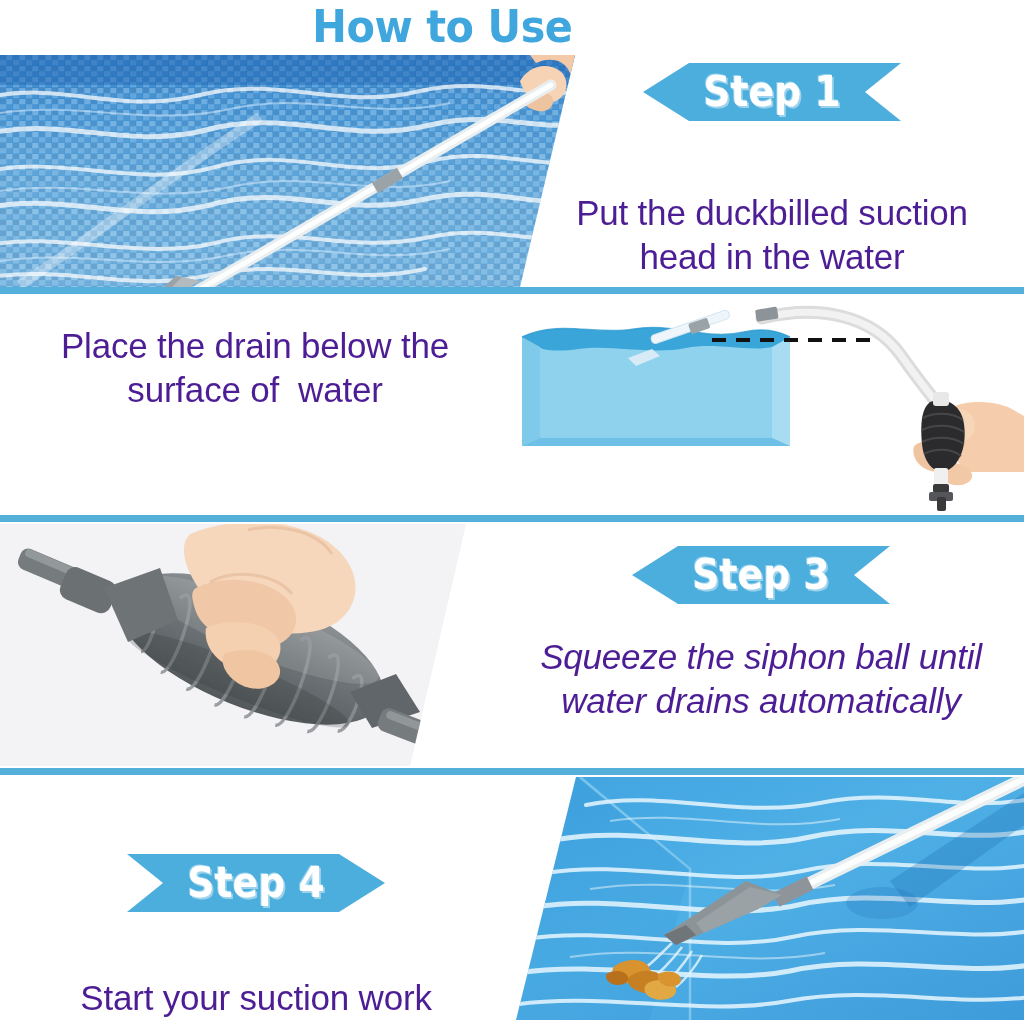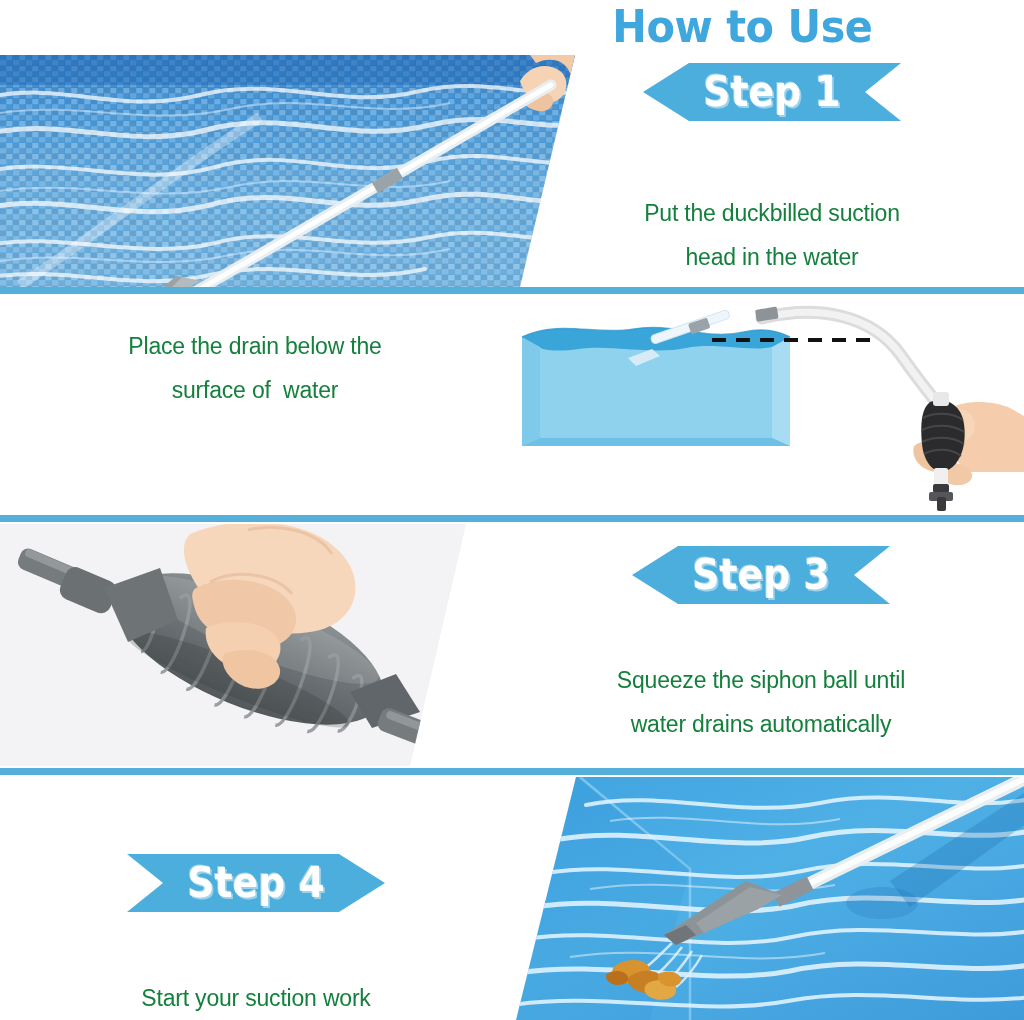--- a/index.html
+++ b/index.html
@@ -9,21 +9,21 @@
     background:#ffffff;
     font-family:"Liberation Sans", sans-serif;
     overflow:hidden;
     position:relative;
   }
   .page{position:relative;width:1024px;height:1020px;background:#fff;}
 
   
   .title-bar{
     position:absolute;left:0;top:0;width:884px;height:52px;
-    display:flex;align-items:center;justify-content:flex-end;
+    display:flex;align-items:center;justify-content:center;
     background:#ffffff;
   }
   .title-text{
     font-family:"DejaVu Sans", sans-serif;
     font-weight:700;
     font-size:45px;
     line-height:45px;
     letter-spacing:-0.5px;
     color:#3FA7DE;
     transform:scaleX(0.92);
@@ -49,23 +49,23 @@
   .media svg{display:block;width:100%;height:100%;}
 
   
   .textblock{
     position:absolute;top:0;height:100%;
     display:flex;flex-direction:column;align-items:center;justify-content:flex-start;
     box-sizing:border-box;
   }
   .step-caption{
     font-family:"Liberation Sans", sans-serif;
-    font-size:23px;
+    font-size:35px;
     line-height:44px;
-    color:#15803d;
+    color:#4c1d95;
     text-align:center;
     white-space:pre-wrap;
     letter-spacing:-0.2px;
   }
 
   
   .banner{position:relative;display:block;}
   .banner svg{display:block;}
   .banner .banner-label{
     position:absolute;left:0;top:0;width:100%;height:100%;
@@ -295,21 +295,21 @@
     </div>
 
     <div class="textblock" style="left:498px;width:526px;padding-top:0;">
       <div class="banner" style="margin-top:20px;">
         <svg width="258" height="62" viewBox="0 0 258 62">
           <polygon points="0,31 46,2 258,2 258,60 46,60" fill="#4BAEDD"></polygon>
           <polygon points="258,2 258,60 222,31" fill="#ffffff"></polygon>
         </svg>
         <span class="banner-label">Step 3</span>
       </div>
-      <div class="step-caption" style="margin-top:52px;width:520px;">Squeeze the siphon ball until
+      <div class="step-caption" style="margin-top:29px;width:520px;font-style:italic;">Squeeze the siphon ball until
 water drains automatically</div>
     </div>
   </div>
 
   <div class="divider" id="div3"></div>
 
   <div class="row" id="row4">
 
     <div class="textblock" style="left:0;width:512px;padding-top:0;justify-content:flex-end;">
       <div class="banner" style="margin-top:20px;">

